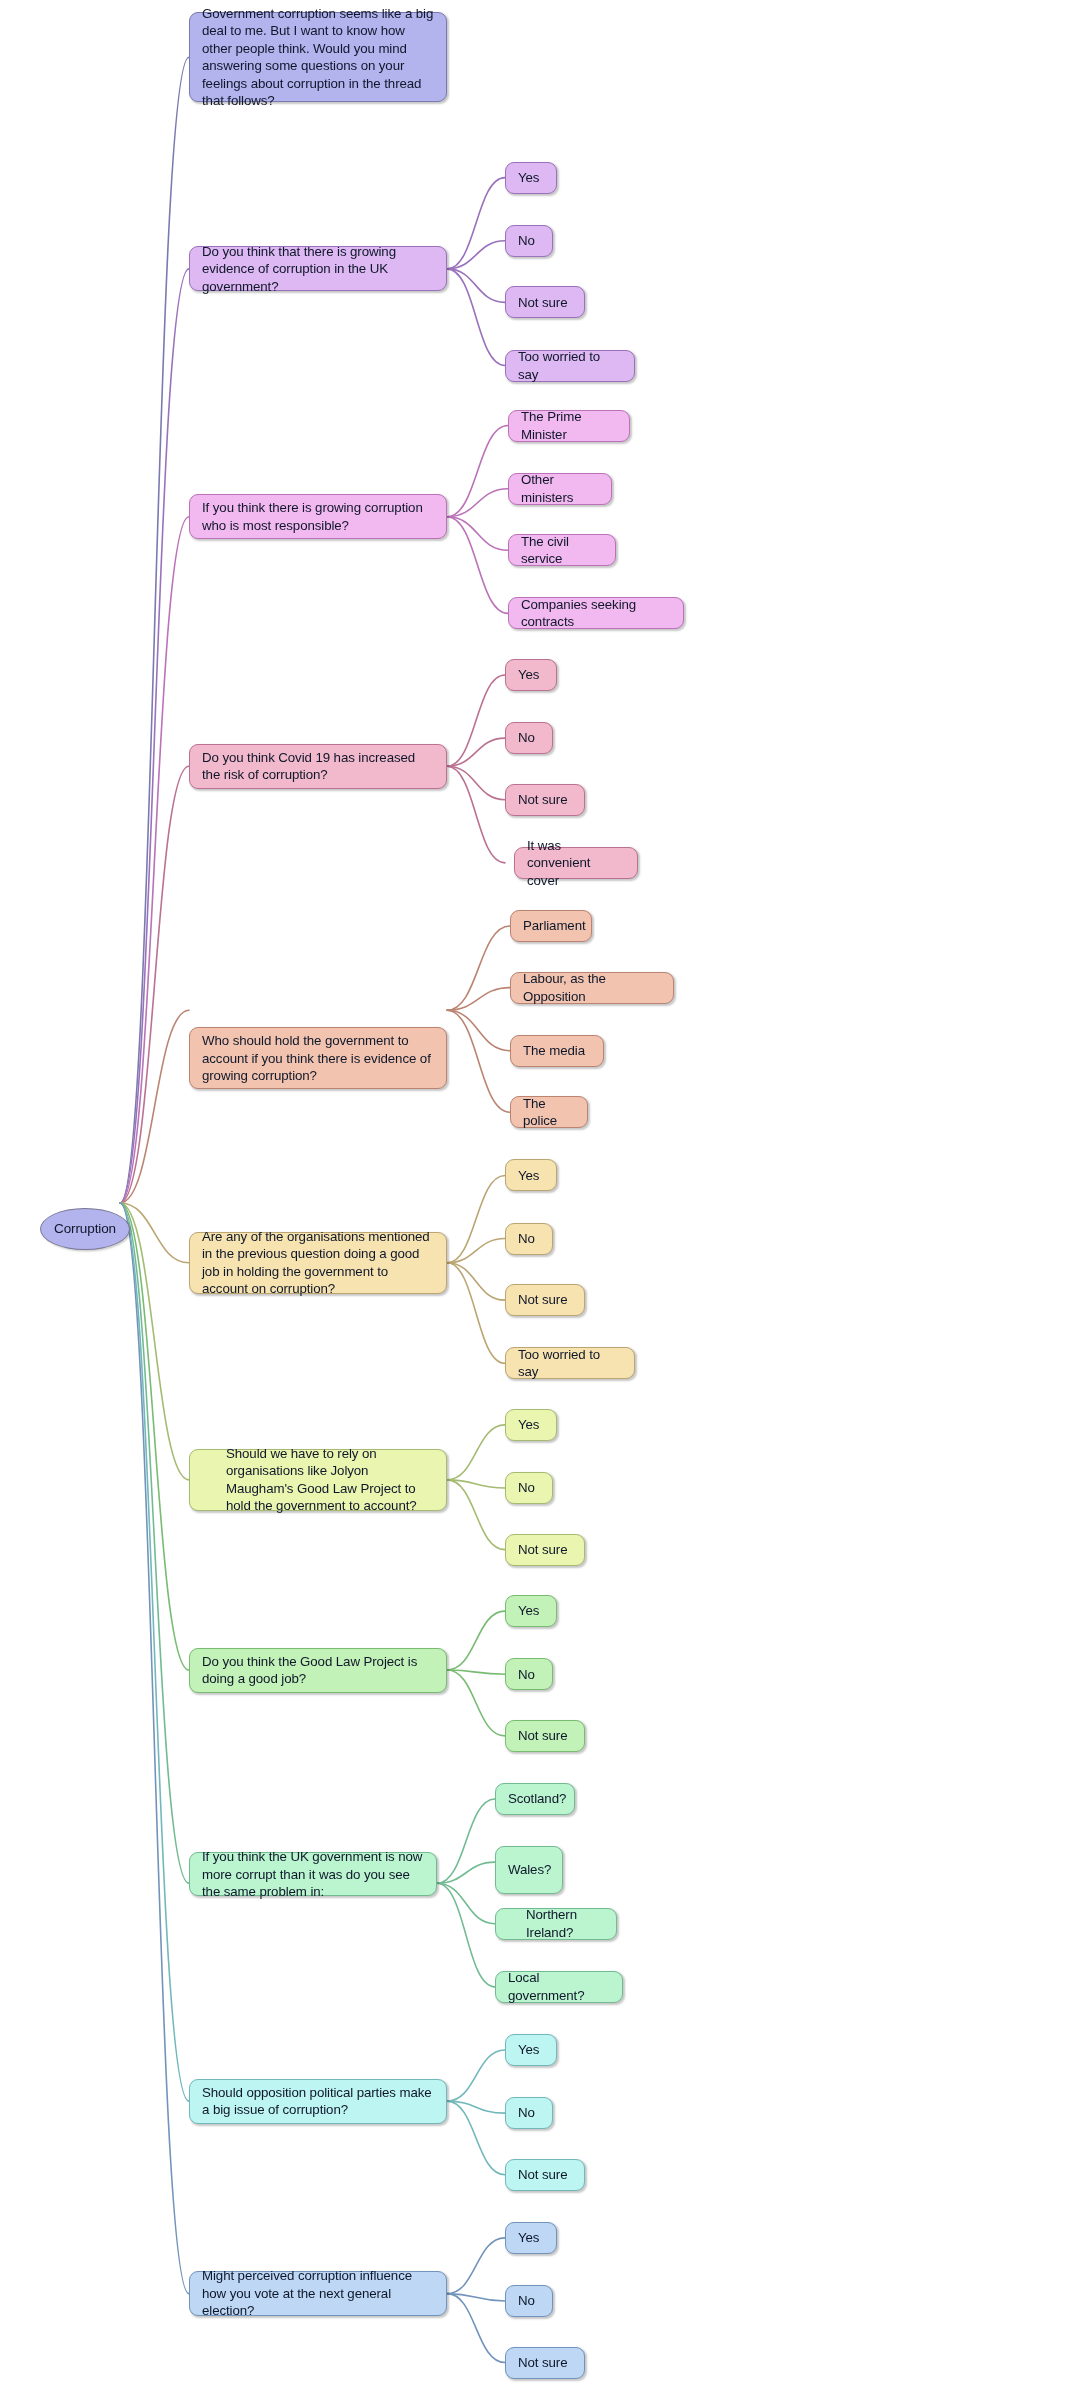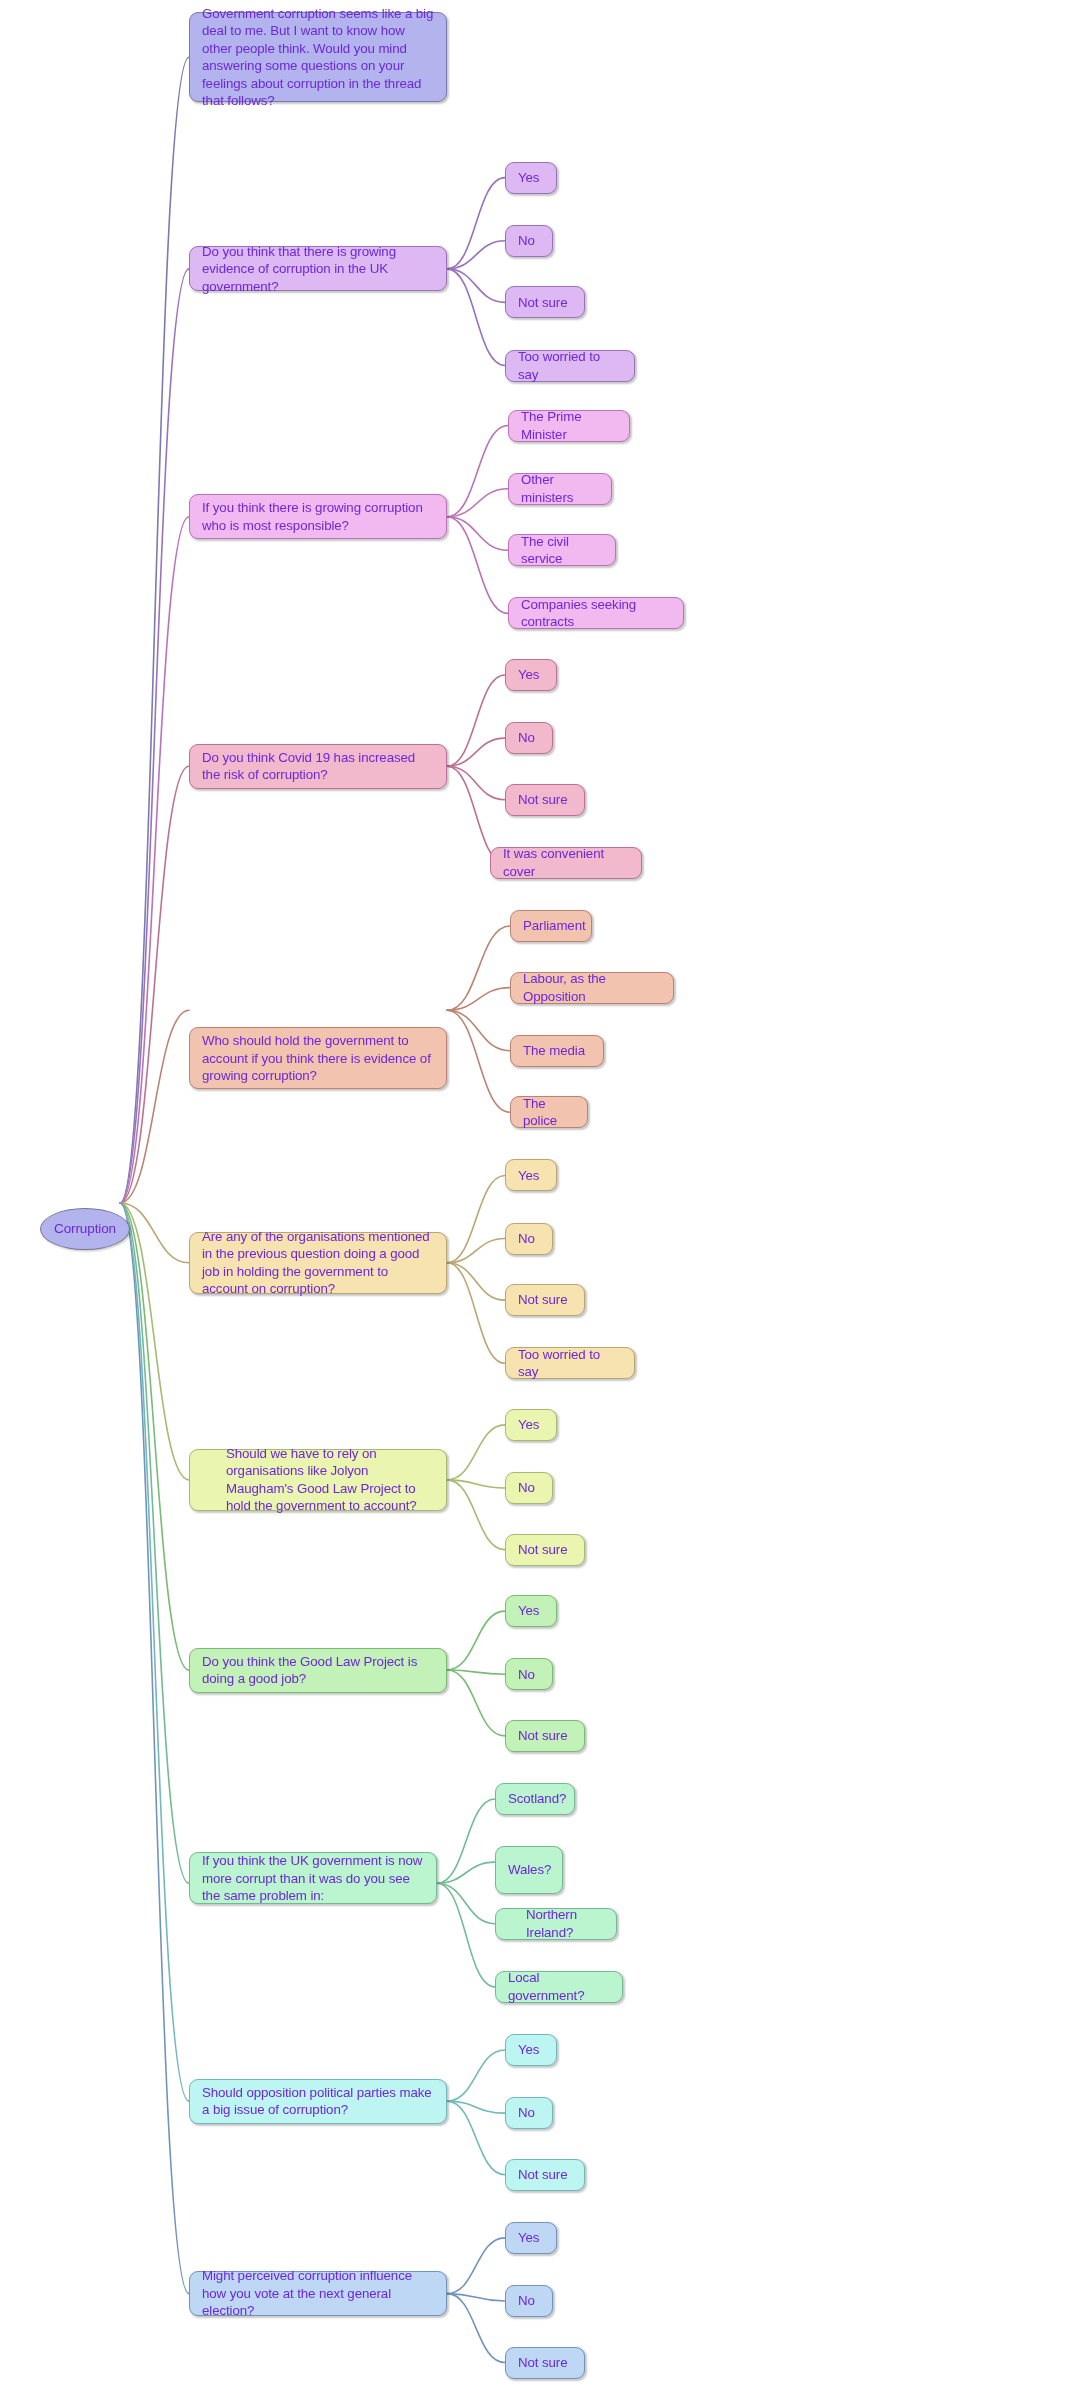--- a/index.html
+++ b/index.html
@@ -28,21 +28,21 @@
     pointer-events: none;
   }
   .node {
     position: absolute;
     box-sizing: border-box;
     border-radius: 9px;
     border: 1px solid rgba(80,80,80,0.55);
     box-shadow: 1.5px 1.5px 2px rgba(0,0,0,0.22);
     display: flex;
     align-items: center;
-    color: #6d28d9;
+    color: #0f172a;
     font-size: 13.3px;
     line-height: 17.5px;
     letter-spacing: -0.1px;
     padding: 0 12px;
     white-space: pre-line;
   }
   .node.root {
     border-radius: 50%;
     justify-content: center;
     text-align: center;
@@ -120,40 +120,40 @@
     <div class="node leaf" style="left: 505px; top: 349.522px; width: 130px; height: 32px; background: rgb(221, 184, 242); border-color: rgb(154, 114, 187);"><span class="label">Too worried to say</span></div>
     <div class="node" style="left: 189px; top: 494.258px; width: 258px; height: 45px; background: rgb(242, 184, 240); border-color: rgb(187, 114, 184);"><span class="label">If you think there is growing corruption who is most responsible?</span></div>
     <div class="node leaf" style="left: 508px; top: 409.572px; width: 122px; height: 32px; background: rgb(242, 184, 240); border-color: rgb(187, 114, 184);"><span class="label">The Prime Minister</span></div>
     <div class="node leaf" style="left: 508px; top: 472.701px; width: 104px; height: 32px; background: rgb(242, 184, 240); border-color: rgb(187, 114, 184);"><span class="label">Other ministers</span></div>
     <div class="node leaf" style="left: 508px; top: 534.291px; width: 108px; height: 32px; background: rgb(242, 184, 240); border-color: rgb(187, 114, 184);"><span class="label">The civil service</span></div>
     <div class="node leaf" style="left: 508px; top: 597.421px; width: 176px; height: 32px; background: rgb(242, 184, 240); border-color: rgb(187, 114, 184);"><span class="label">Companies seeking contracts</span></div>
     <div class="node" style="left: 189px; top: 743.696px; width: 258px; height: 45px; background: rgb(242, 184, 204); border-color: rgb(187, 114, 146);"><span class="label">Do you think Covid 19 has increased the risk of corruption?</span></div>
     <div class="node leaf" style="left: 505px; top: 659.01px; width: 52px; height: 32px; background: rgb(242, 184, 204); border-color: rgb(187, 114, 146);"><span class="label">Yes</span></div>
     <div class="node leaf" style="left: 505px; top: 722.14px; width: 48px; height: 32px; background: rgb(242, 184, 204); border-color: rgb(187, 114, 146);"><span class="label">No</span></div>
     <div class="node leaf" style="left: 505px; top: 783.729px; width: 80px; height: 32px; background: rgb(242, 184, 204); border-color: rgb(187, 114, 146);"><span class="label">Not sure</span></div>
-    <div class="node leaf" style="left: 490px; top: 846.859px; width: 152px; height: 32px; background: rgb(242, 184, 204); border-color: rgb(187, 114, 146);"><span class="label">It was convenient cover</span></div>
+    <div class="node leaf" style="left: 514px; top: 846.859px; width: 124px; height: 32px; background: rgb(242, 184, 204); border-color: rgb(187, 114, 146);"><span class="label">It was convenient cover</span></div>
     <div class="node" style="left: 189px; top: 979.277px; width: 258px; height: 62px; background: rgb(242, 196, 176); border-color: rgb(187, 132, 114); margin-top: 48px;"><span class="label">Who should hold the government to account if you think there is evidence of growing corruption?</span></div>
     <div class="node leaf" style="left: 510px; top: 909.988px; width: 82px; height: 32px; background: rgb(242, 196, 176); border-color: rgb(187, 132, 114);"><span class="label">Parliament</span></div>
     <div class="node leaf" style="left: 510px; top: 971.578px; width: 164px; height: 32px; background: rgb(242, 196, 176); border-color: rgb(187, 132, 114);"><span class="label">Labour, as the Opposition</span></div>
     <div class="node leaf" style="left: 510px; top: 1034.71px; width: 94px; height: 32px; background: rgb(242, 196, 176); border-color: rgb(187, 132, 114);"><span class="label">The media</span></div>
     <div class="node leaf" style="left: 510px; top: 1096.3px; width: 78px; height: 32px; background: rgb(242, 196, 176); border-color: rgb(187, 132, 114);"><span class="label">The police</span></div>
     <div class="node" style="left: 189px; top: 1231.79px; width: 258px; height: 62px; background: rgb(247, 227, 176); border-color: rgb(187, 165, 114);"><span class="label">Are any of the organisations mentioned in the previous question doing a good job in holding the government to account on corruption?</span></div>
     <div class="node leaf" style="left: 505px; top: 1159.43px; width: 52px; height: 32px; background: rgb(247, 227, 176); border-color: rgb(187, 165, 114);"><span class="label">Yes</span></div>
     <div class="node leaf" style="left: 505px; top: 1222.56px; width: 48px; height: 32px; background: rgb(247, 227, 176); border-color: rgb(187, 165, 114);"><span class="label">No</span></div>
     <div class="node leaf" style="left: 505px; top: 1284.15px; width: 80px; height: 32px; background: rgb(247, 227, 176); border-color: rgb(187, 165, 114);"><span class="label">Not sure</span></div>
     <div class="node leaf" style="left: 505px; top: 1347.28px; width: 130px; height: 32px; background: rgb(247, 227, 176); border-color: rgb(187, 165, 114);"><span class="label">Too worried to say</span></div>
     <div class="node" style="left: 189px; top: 1448.9px; width: 258px; height: 62px; background: rgb(234, 245, 176); border-color: rgb(165, 187, 114); padding-left: 36px;"><span class="label">Should we have to rely on organisations like Jolyon Maugham's Good Law Project to hold the government to account?</span></div>
     <div class="node leaf" style="left: 505px; top: 1408.87px; width: 52px; height: 32px; background: rgb(234, 245, 176); border-color: rgb(165, 187, 114);"><span class="label">Yes</span></div>
     <div class="node leaf" style="left: 505px; top: 1471.99px; width: 48px; height: 32px; background: rgb(234, 245, 176); border-color: rgb(165, 187, 114);"><span class="label">No</span></div>
     <div class="node leaf" style="left: 505px; top: 1533.58px; width: 80px; height: 32px; background: rgb(234, 245, 176); border-color: rgb(165, 187, 114);"><span class="label">Not sure</span></div>
     <div class="node" style="left: 189px; top: 1647.53px; width: 258px; height: 45px; background: rgb(195, 242, 184); border-color: rgb(120, 187, 114);"><span class="label">Do you think the Good Law Project is doing a good job?</span></div>
     <div class="node leaf" style="left: 505px; top: 1595.17px; width: 52px; height: 32px; background: rgb(195, 242, 184); border-color: rgb(120, 187, 114);"><span class="label">Yes</span></div>
     <div class="node leaf" style="left: 505px; top: 1658.3px; width: 48px; height: 32px; background: rgb(195, 242, 184); border-color: rgb(120, 187, 114);"><span class="label">No</span></div>
     <div class="node leaf" style="left: 505px; top: 1719.89px; width: 80px; height: 32px; background: rgb(195, 242, 184); border-color: rgb(120, 187, 114);"><span class="label">Not sure</span></div>
-    <div class="node" style="left: 189px; top: 1852.31px; width: 248px; height: 52px; background: rgb(186, 245, 208); border-color: rgb(114, 187, 146);"><span class="label">If you think the UK government is now more corrupt than it was do you see the same problem in:</span></div>
+    <div class="node" style="left: 189px; top: 1852.31px; width: 248px; height: 44px; background: rgb(186, 245, 208); border-color: rgb(114, 187, 146);"><span class="label">If you think the UK government is now more corrupt than it was do you see the same problem in:</span></div>
     <div class="node leaf" style="left: 495px; top: 1783.02px; width: 80px; height: 32px; background: rgb(186, 245, 208); border-color: rgb(114, 187, 146);"><span class="label">Scotland?</span></div>
     <div class="node leaf" style="left: 495px; top: 1846.15px; width: 68px; height: 48px; background: rgb(186, 245, 208); border-color: rgb(114, 187, 146); justify-content: center;"><span class="label">Wales?</span></div>
     <div class="node leaf" style="left: 495px; top: 1907.74px; width: 122px; height: 32px; background: rgb(186, 245, 208); border-color: rgb(114, 187, 146); padding-left: 30px;"><span class="label">Northern Ireland?</span></div>
     <div class="node leaf" style="left: 495px; top: 1970.87px; width: 128px; height: 32px; background: rgb(186, 245, 208); border-color: rgb(114, 187, 146);"><span class="label">Local government?</span></div>
     <div class="node" style="left: 189px; top: 2078.65px; width: 258px; height: 45px; background: rgb(189, 245, 242); border-color: rgb(114, 184, 187);"><span class="label">Should opposition political parties make a big issue of corruption?</span></div>
     <div class="node leaf" style="left: 505px; top: 2034px; width: 52px; height: 32px; background: rgb(189, 245, 242); border-color: rgb(114, 184, 187);"><span class="label">Yes</span></div>
     <div class="node leaf" style="left: 505px; top: 2097.13px; width: 48px; height: 32px; background: rgb(189, 245, 242); border-color: rgb(114, 184, 187);"><span class="label">No</span></div>
     <div class="node leaf" style="left: 505px; top: 2158.72px; width: 80px; height: 32px; background: rgb(189, 245, 242); border-color: rgb(114, 184, 187);"><span class="label">Not sure</span></div>
     <div class="node" style="left: 189px; top: 2271.12px; width: 258px; height: 45px; background: rgb(189, 215, 245); border-color: rgb(114, 148, 187);"><span class="label">Might perceived corruption influence how you vote at the next general election?</span></div>
     <div class="node leaf" style="left: 505px; top: 2221.85px; width: 52px; height: 32px; background: rgb(189, 215, 245); border-color: rgb(114, 148, 187);"><span class="label">Yes</span></div>

